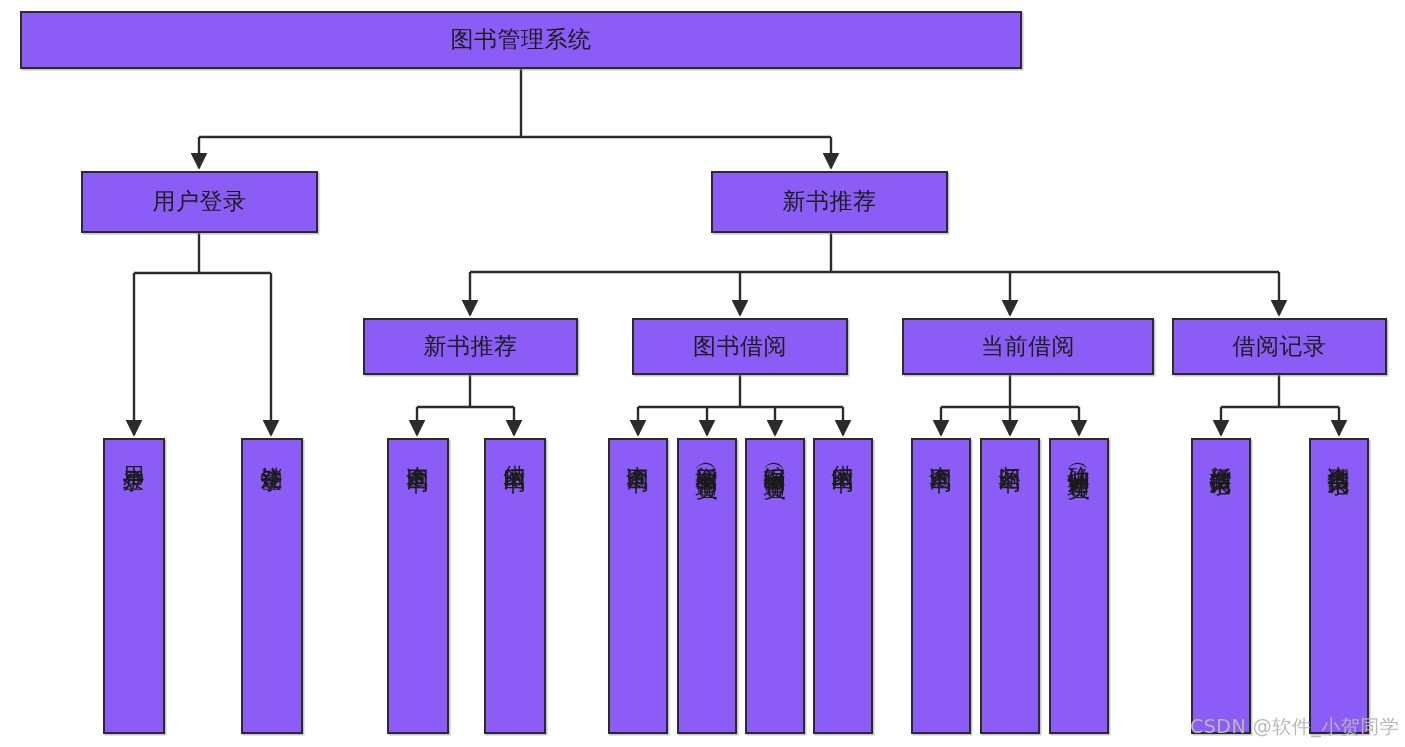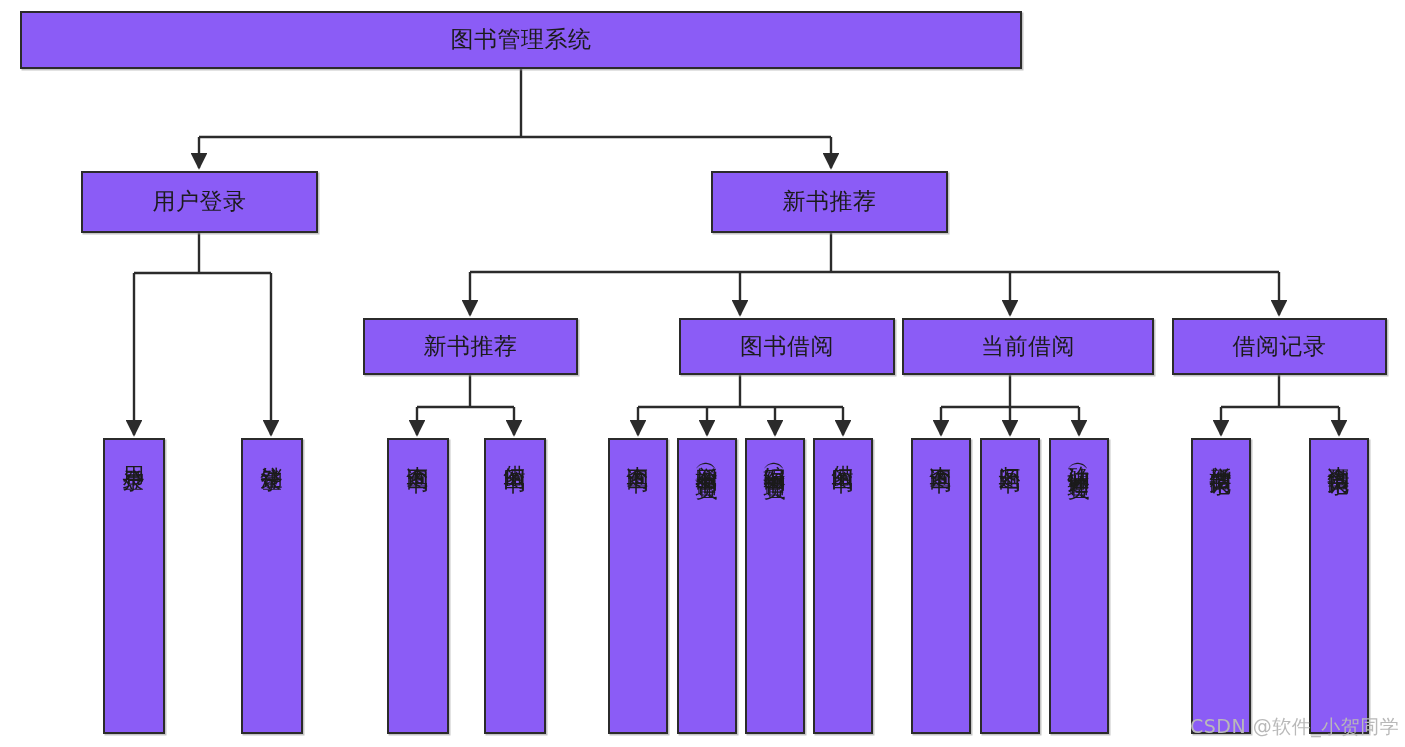--- a/index.html
+++ b/index.html
@@ -138,21 +138,21 @@
   </div>
 
   <div class="node horiz" style="left:711px; top:171px; width:237px; height:62px;">
     <span class="label">新书推荐</span>
   </div>
 
   <div class="node horiz" style="left:363px; top:318px; width:215px; height:57px;justify-content:center;">
     <span class="label">新书推荐</span>
   </div>
 
-  <div class="node horiz" style="left:632px; top:318px; width:216px; height:57px;margin-left:47px;">
+  <div class="node horiz" style="left:632px; top:318px; width:216px; height:57px;">
     <span class="label">图书借阅</span>
   </div>
 
   <div class="node horiz" style="left:902px; top:318px; width:252px; height:57px;">
     <span class="label">当前借阅</span>
   </div>
 
   <div class="node horiz" style="left:1172px; top:318px; width:215px; height:57px;align-items:center;">
     <span class="label">借阅记录</span>
   </div>

